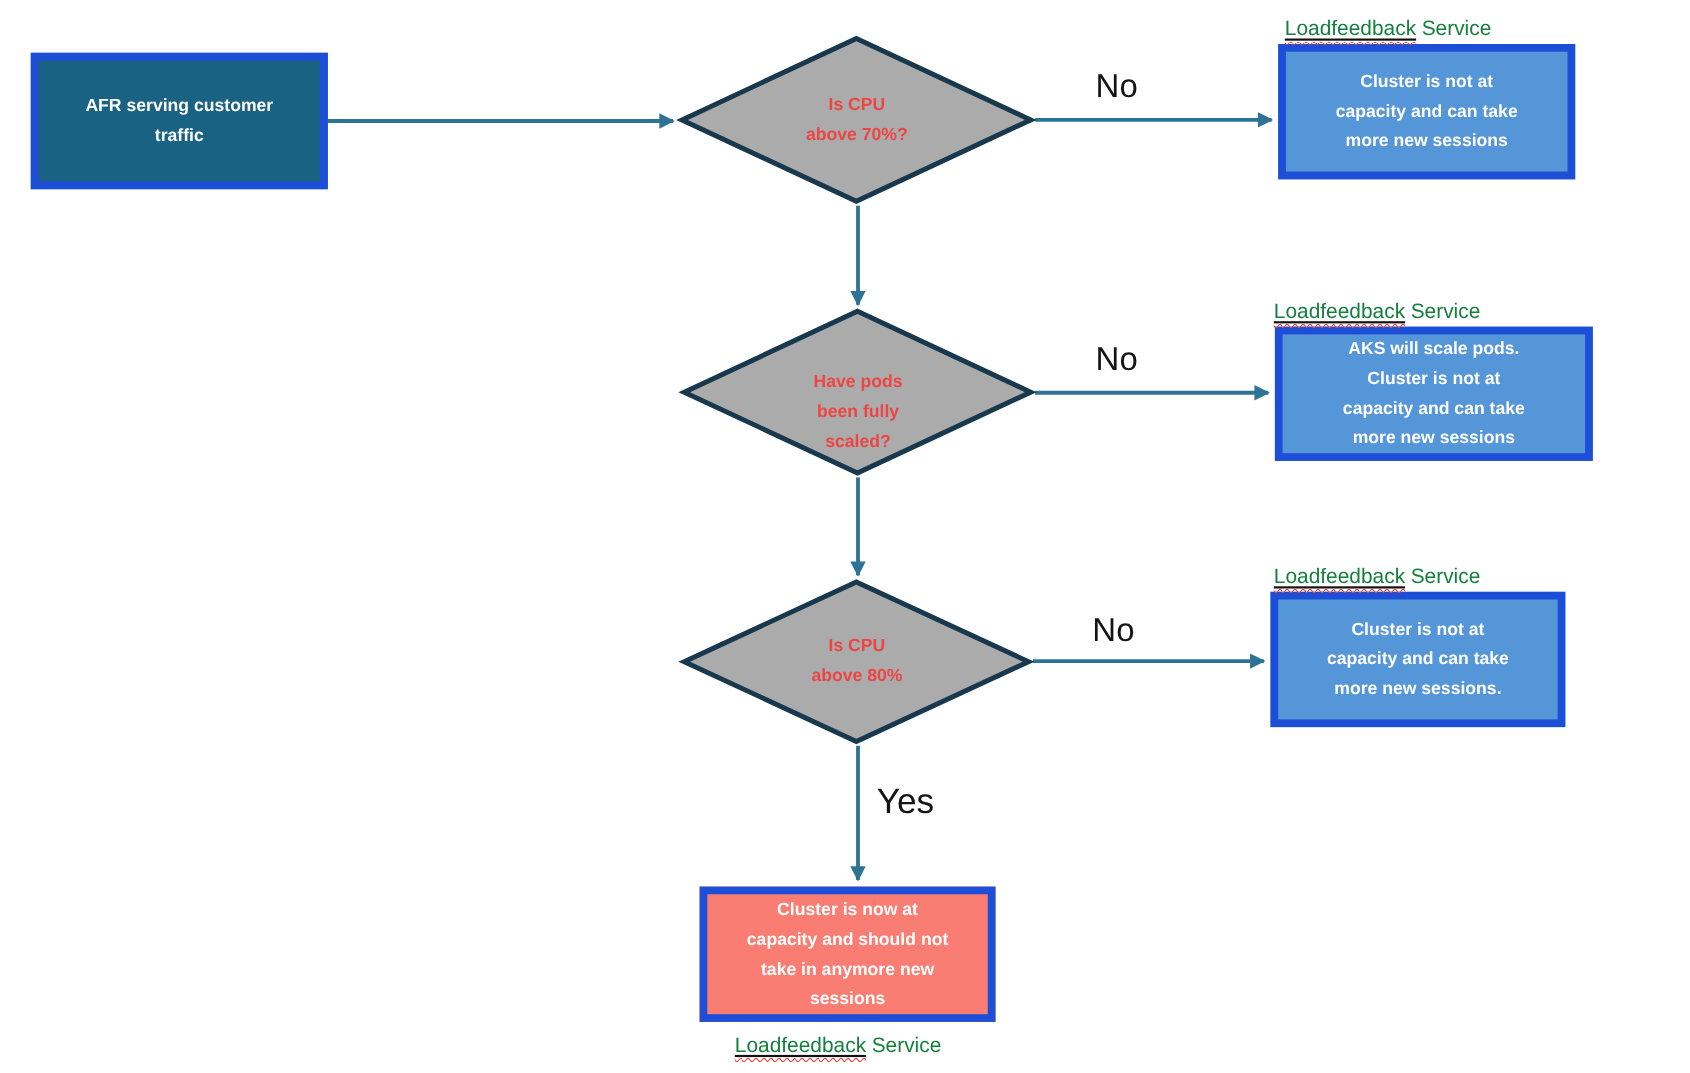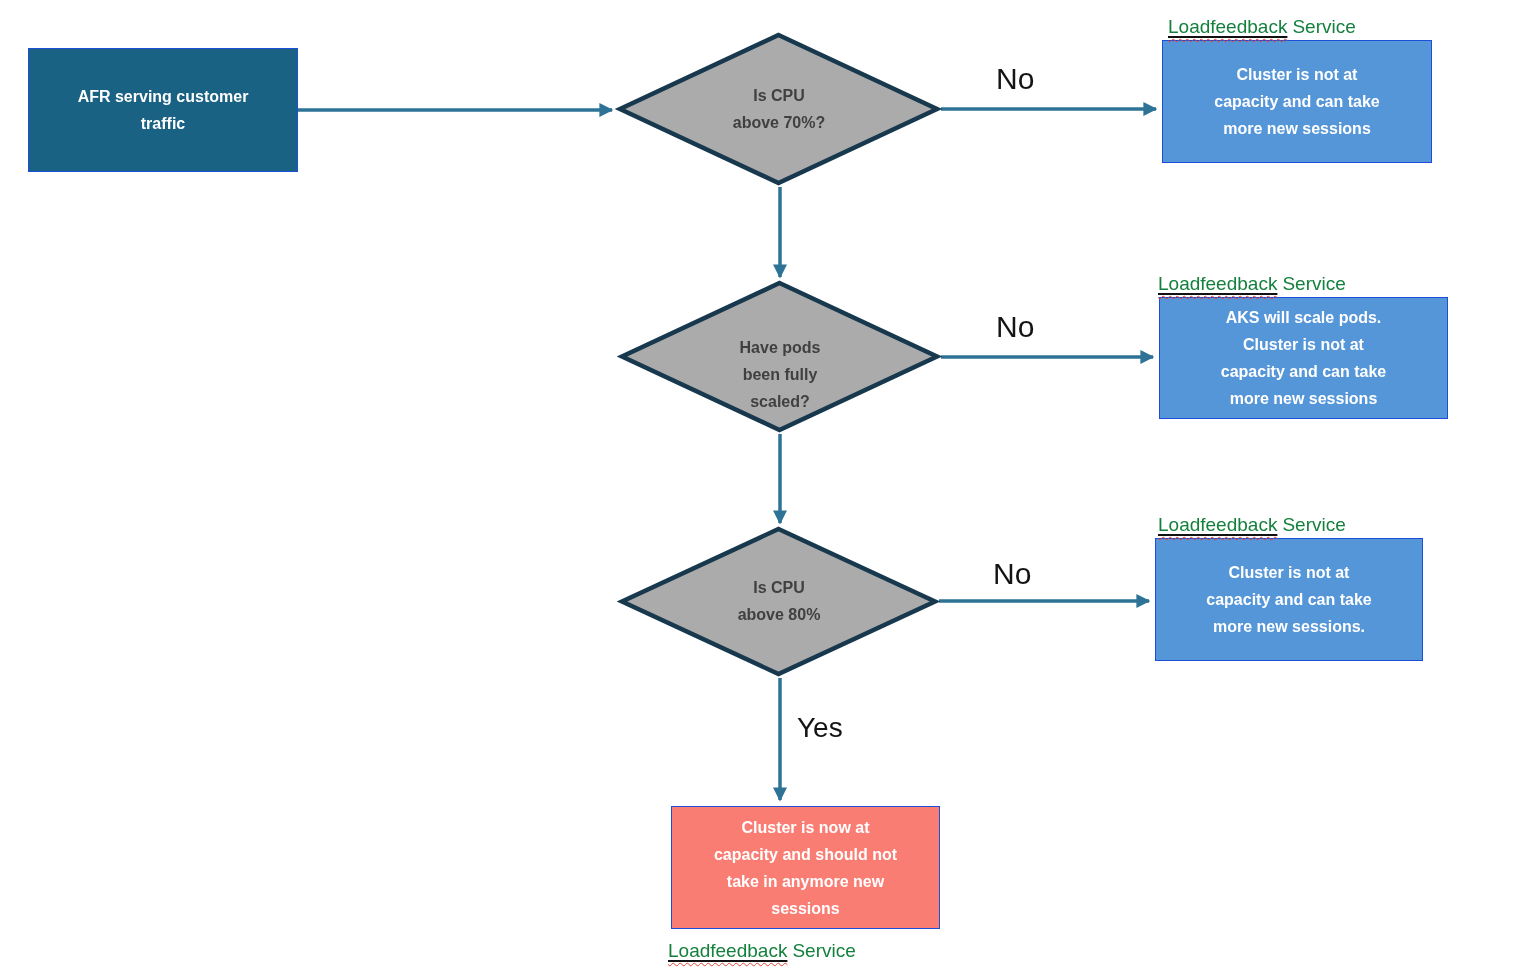--- a/index.html
+++ b/index.html
@@ -26,32 +26,32 @@
     box-sizing: border-box;
     display: flex;
     align-items: center;
     justify-content: center;
     text-align: center;
     color: #ffffff;
     font-weight: 600;
     font-size: 16px;
     line-height: 27px;
     white-space: pre-line;
-    border: 1px solid #1d4ed8;
+    border: 7px solid #1d4ed8;
   }
   .node-start   { left: 28px;  top: 48px;  width: 270px; height: 124px; background: #1A6283; }
   .node-out1    { left: 1162px; top: 40px;  width: 270px; height: 123px; background: #5596D8; }
   .node-out2    { left: 1159px; top: 297px; width: 289px; height: 122px; background: #5596D8; }
   .node-out3    { left: 1155px; top: 538px; width: 268px; height: 123px; background: #5596D8; }
-  .node-end     { left: 636px; top: 806px; width: 269px; height: 123px; background: #FA7D73; margin-left: 35px; }
+  .node-end     { left: 636px; top: 806px; width: 269px; height: 123px; background: #FA7D73; }
   .dtext {
     position: absolute;
     width: 250px;
     text-align: center;
-    color: #404040;
+    color: #ef4444;
     font-weight: 600;
     font-size: 16px;
     line-height: 27px;
     white-space: pre-line;
     pointer-events: none;
   }
   .dtext-1 { left: 654px; top: 82px;  }
   .dtext-2 { left: 655px; top: 334px; }
   .dtext-3 { left: 654px; top: 574px; }
   .svc {
@@ -79,21 +79,21 @@
   .edge-label {
     position: absolute;
     color: #141414;
     font-size: 30px;
     line-height: 30px;
     white-space: nowrap;
   }
   .no-1 { left: 996px; top: 64px;  }
   .no-2 { left: 996px; top: 312px; }
   .no-3 { left: 993px; top: 559px; }
-  .yes-1 { left: 797px; top: 711px; font-size: 28px; line-height: 34px; }
+  .yes-1 { left: 797px; top: 711px; font-size: 32px; line-height: 34px; }
 </style>
 </head>
 <body>
 
 <div class="canvas">
 
   <svg class="layer" viewBox="0 0 1536 975" xmlns="http://www.w3.org/2000/svg">
     <defs>
       <marker id="arrowhead" markerUnits="strokeWidth" markerWidth="4.4" markerHeight="4.4" refX="3.6" refY="2" orient="auto">
         <path d="M0,0 L4,2 L0,4 Z" fill="#2E7396"></path>

